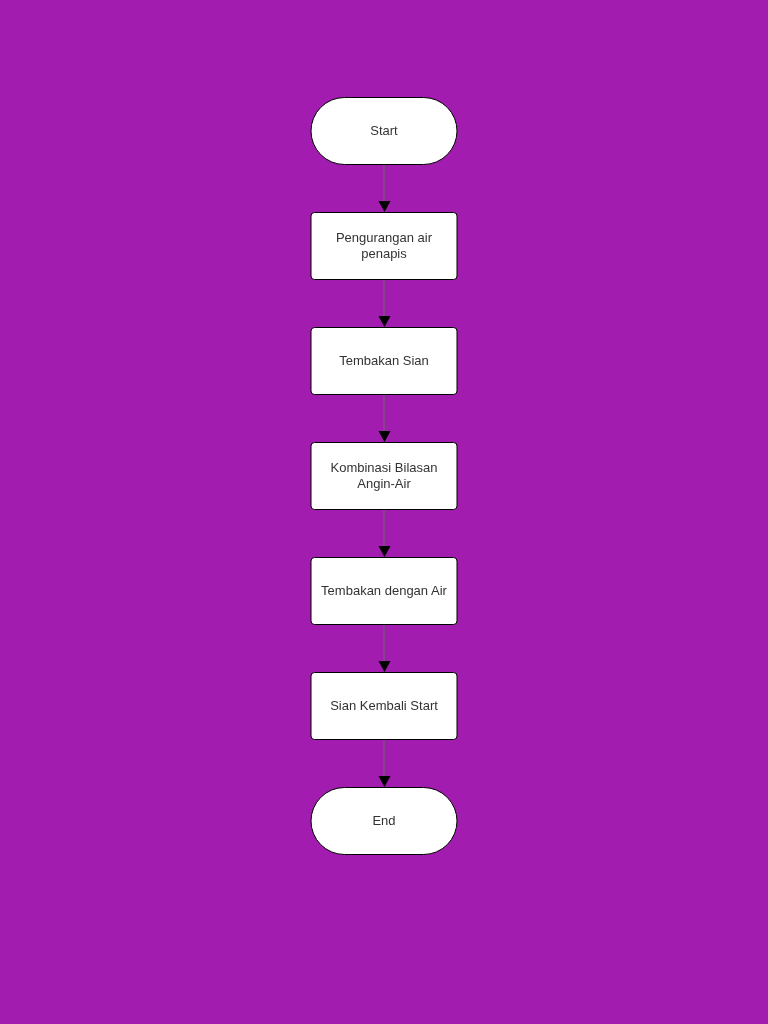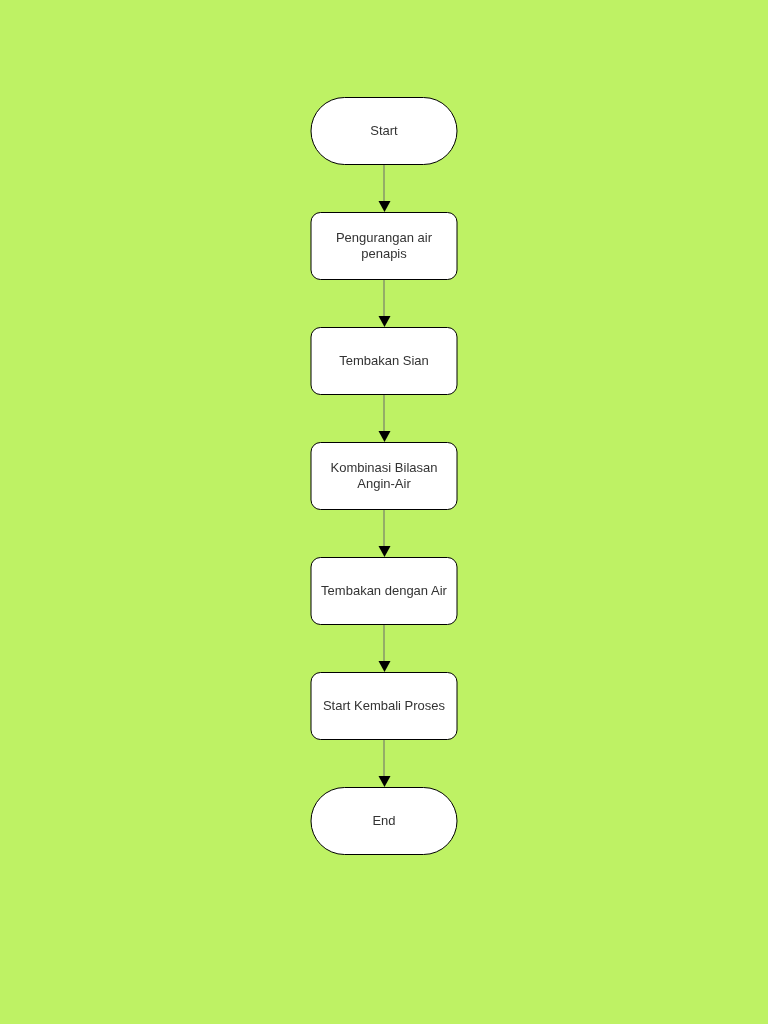--- a/index.html
+++ b/index.html
@@ -4,21 +4,21 @@
 <style>
   html, body {
     margin: 0;
     padding: 0;
     background: #ffffff;
   }
   .page {
     position: relative;
     width: 768px;
     height: 1024px;
-    background: #bef264;
+    background: #a21caf;
     overflow: hidden;
     font-family: "Liberation Sans", sans-serif;
   }
   .flow {
     position: absolute;
     top: 97px;
     left: 50%;
     transform: translateX(-50%);
     display: flex;
     flex-direction: column;
@@ -34,21 +34,21 @@
     align-items: center;
     justify-content: center;
     text-align: center;
     padding: 0 9px;
     flex: 0 0 auto;
   }
   .node.terminator {
     border-radius: 34px;
   }
   .node.process {
-    border-radius: 10px;
+    border-radius: 4px;
   }
   .node-label {
     font-size: 13px;
     line-height: 16px;
     color: #333333;
   }
   .connector {
     height: 47px;
     width: 13px;
     display: flex;
@@ -114,21 +114,21 @@
     <div class="node process">
       <span class="node-label">Tembakan dengan Air</span>
     </div>
 
     <div class="connector">
       <span class="connector-line"></span>
       <span class="connector-head"></span>
     </div>
 
     <div class="node process">
-      <span class="node-label">Start Kembali Proses</span>
+      <span class="node-label">Sian Kembali Start</span>
     </div>
 
     <div class="connector">
       <span class="connector-line"></span>
       <span class="connector-head"></span>
     </div>
 
     <div class="node terminator">
       <span class="node-label">End</span>
     </div>

